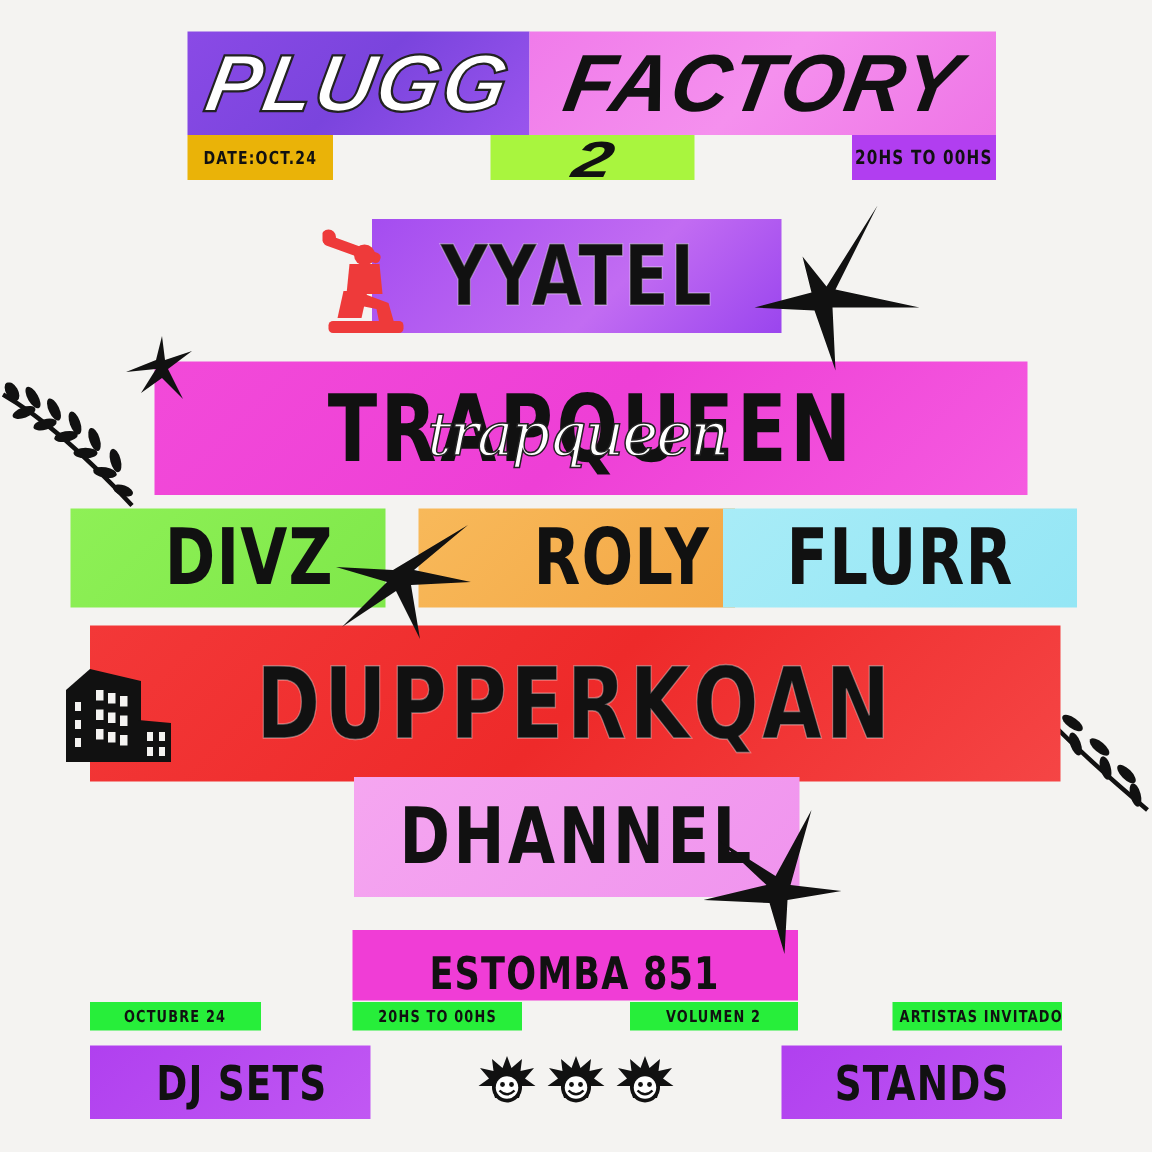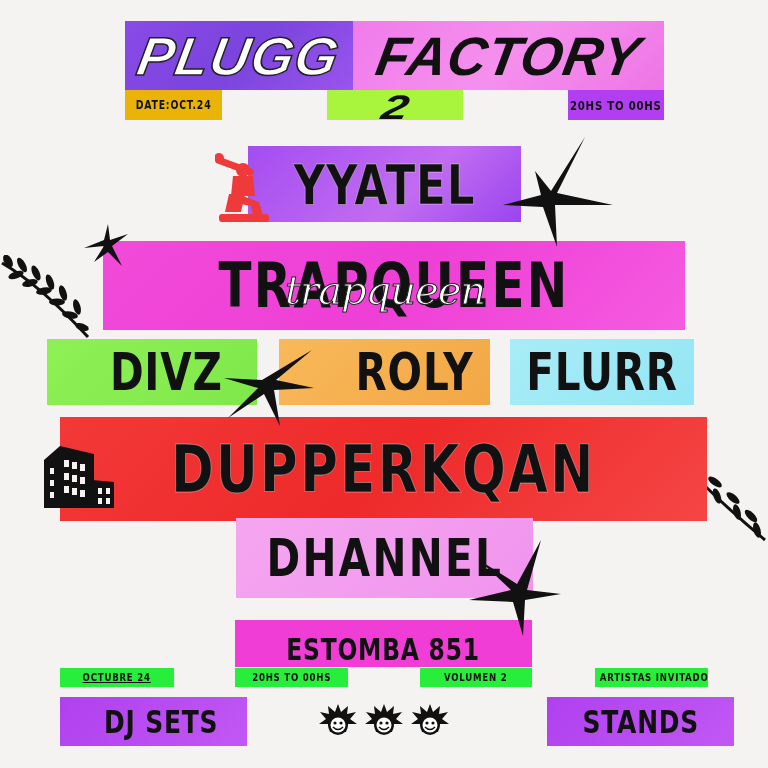--- a/index.html
+++ b/index.html
@@ -42,34 +42,34 @@
   #vol span { font-size:34px; font-style:italic; font-weight:900; transform: skewX(-12deg) scaleX(1.4); margin-top:4px; }
   #hours { left:568px; top:90px; width:96px; height:30px; background:#b13ef0; font-size:13px; }
 
   
   #yyatel { left:248px; top:146px; width:273px; height:76px;
     background: linear-gradient(135deg,#a44df0,#c26cf2 60%,#9a45ee); }
   #trap { left:103px; top:241px; width:582px; height:89px;
     background: linear-gradient(135deg,#f24ad9,#ee3fd6 50%,#f55be0); }
   #divz { left:47px; top:339px; width:210px; height:66px; background: linear-gradient(135deg,#8ef056,#7fe84a); padding-left: 28px; }
   #roly { left:279px; top:339px; width:211px; height:66px; background: linear-gradient(135deg,#f8b95a,#f3a745); justify-content: flex-end; }
-  #flurr { left:510px; top:339px; width:184px; height:66px; background: linear-gradient(135deg,#a8ecf7,#94e6f5); text-align: center; }
+  #flurr { left:482px; top:339px; width:236px; height:66px; background: linear-gradient(135deg,#a8ecf7,#94e6f5); text-align: center; }
   #dupp { left:60px; top:417px; width:647px; height:104px; background: linear-gradient(135deg,#f33838,#ee2a2a 50%,#f54545); }
   #dhannel { left:236px; top:518px; width:297px; height:80px; background: linear-gradient(135deg,#f5a6f0,#f094ee); }
   #estomba { left:235px; top:620px; width:297px; height:47px; background:#f03dd6;align-items:flex-end; }
   #estomba span { font-size:30px; }
 
   .tag { top:668px; height:19px; background:#27ee3a; font-size:11px; }
-  #t1 { left:60px; width:114px;text-decoration:underline; }
+  #t1 { left:60px; width:114px; }
   #t2 { left:235px; width:113px; }
   #t3 { left:420px; width:112px;align-items:center; }
   #t4 { left:595px; width:113px; }
 
   #djsets { left:60px; top:697px; width:187px; height:49px; background: linear-gradient(135deg,#b040ef,#c158f3); padding-left: 16px; }
-  #stands { left:547px; top:697px; width:187px; height:49px; background: linear-gradient(135deg,#b040ef,#c158f3); }
+  #stands { left:521px; top:697px; width:187px; height:49px; background: linear-gradient(135deg,#b040ef,#c158f3); }
   #djsets span, #stands span { font-size:32px; }
 
   .script {
     position:absolute; left:150px; top:260px; width:470px; height:60px;
     font-family: "DejaVu Serif", serif; font-style: italic; font-size:40px;
     color:#fff; -webkit-text-stroke:1px #222; letter-spacing:-1px;
     display:flex; align-items:center; justify-content:center; pointer-events:none;
   }
 
   .star { position:absolute; }

